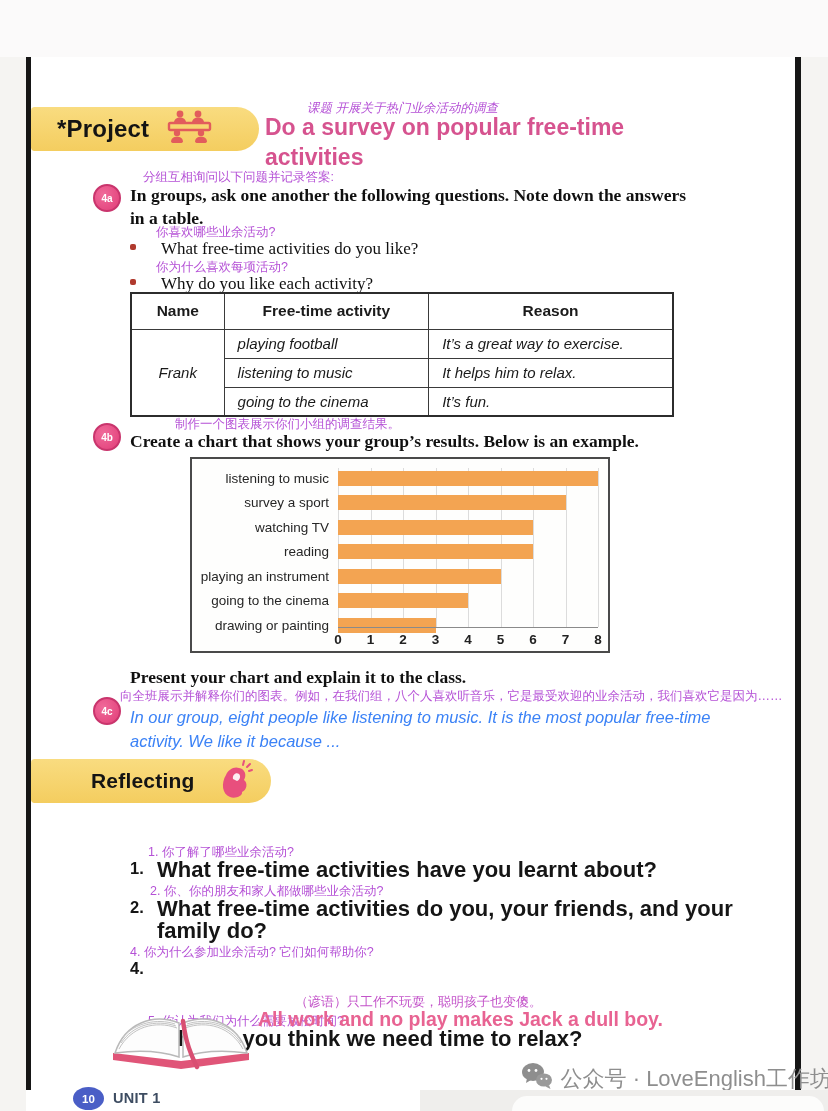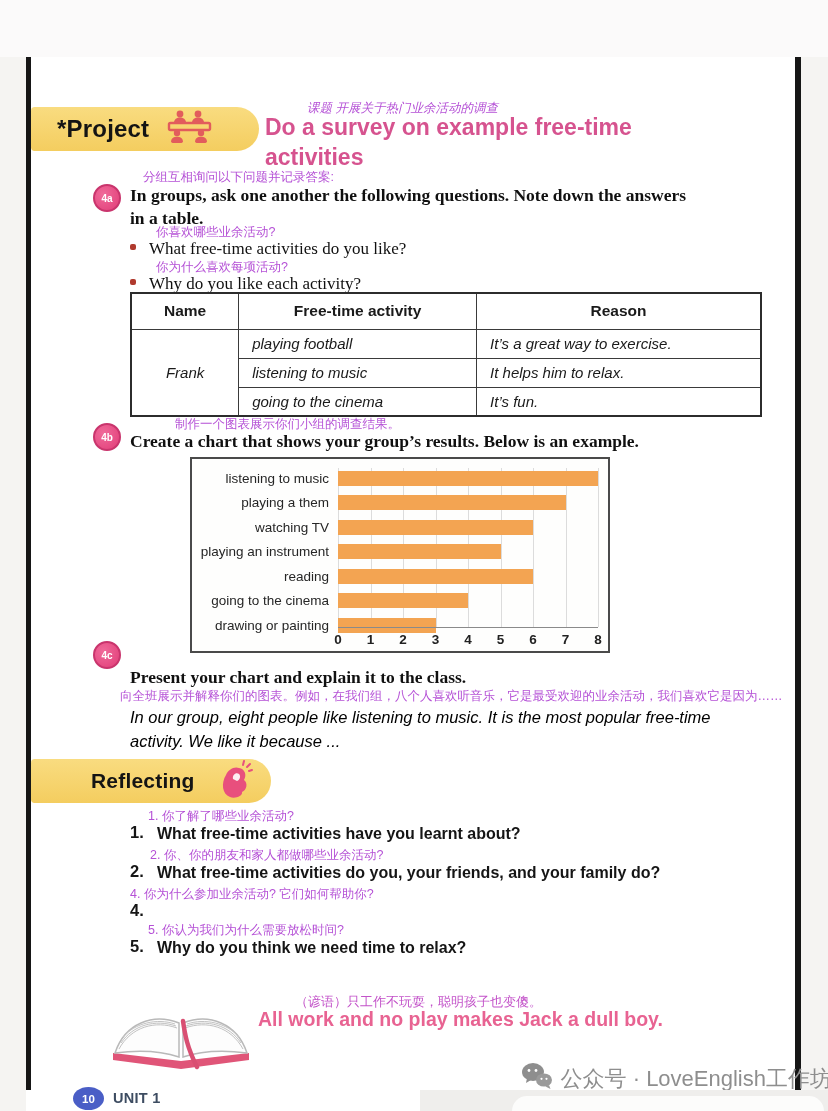--- a/index.html
+++ b/index.html
@@ -35,26 +35,26 @@
     background:radial-gradient(circle at 35% 35%,#f06a9a,#e13d78);
     border:2px solid #c9356d;color:#fff;font-size:10px;font-weight:bold;
     display:flex;align-items:center;justify-content:center;}
   .serif-bold{font-family:"Liberation Serif",serif;font-weight:bold;
     font-size:17.5px;line-height:23px;color:#101010;}
   .blk-4a-ann{position:absolute;left:117px;top:113px;}
   .blk-4a-instr{position:absolute;left:104px;top:127px;width:568px;}
 
   .bullets{position:absolute;left:104px;top:168px;width:560px;}
   .bullets .zh-ann{margin-left:26px;margin-bottom:-2px;}
-  .bullet-row{display:flex;align-items:baseline;gap:13px;margin-bottom:1px;}
+  .bullet-row{display:flex;align-items:baseline;gap:25px;margin-bottom:1px;}
   .bullet-dot{width:6px;height:6px;border-radius:2px;background:#b03a2e;flex:none;
     position:relative;top:-4px;}
   .bullet-text{font-family:"Liberation Serif",serif;font-size:17px;line-height:21px;color:#101010;}
 
-  .survey-table{position:absolute;left:104px;top:235px;width:632px;border-collapse:collapse;
+  .survey-table{position:absolute;left:104px;top:235px;width:544px;border-collapse:collapse;
     font-size:15px;color:#1a1a1a;}
   .survey-table th,.survey-table td{border:1.6px solid #3a3a3a;}
   .survey-table{border:2.4px solid #2c2c2c;}
   .survey-table th{font-weight:bold;font-size:15.5px;height:36px;text-align:center;}
   .survey-table td{height:29px;font-style:italic;padding-left:13px;}
   .survey-table td.name-cell{text-align:center;padding-left:0;}
   .col-name{width:95px;}.col-act{width:210px;}.col-reason{width:251px;}
 
   .blk-4b-ann{position:absolute;left:149px;top:360px;}
   .blk-4b-instr{position:absolute;left:104px;top:373px;width:620px;}
@@ -70,29 +70,29 @@
   .chart-plot{flex:1;margin-right:10px;position:relative;height:15px;}
   .bar{position:absolute;left:0;top:0;bottom:0;}
   .chart-axis{position:absolute;left:146px;right:10px;bottom:0;height:24px;
     border-top:1.4px solid #8a8a8a;}
   .tick{position:absolute;top:4px;transform:translateX(-50%);font-size:13.5px;
     font-weight:bold;color:#222;}
 
   .blk-4c-instr{position:absolute;left:104px;top:609px;width:620px;}
   .blk-4c-ann{position:absolute;left:94px;top:632px;}
   .blk-4c-example{position:absolute;left:104px;top:648px;width:600px;
-    font-style:italic;font-size:16.5px;line-height:24px;color:#000000;}
+    font-style:italic;font-size:16.5px;line-height:24px;color:#3b82f6;}
 
   .questions{position:absolute;left:104px;top:752px;width:675px;}
   .q-item{margin-bottom:3px;}
   .q-item .zh-ann{margin-bottom:-1px;}
   .q-row{display:flex;}
   .q-num{width:27px;font-size:16.5px;font-weight:bold;color:#151515;flex:none;}
-  .q-text{max-width:620px;font-size:16px;line-height:22px;font-weight:bold;color:#151515;}
-  .ind-18{margin-left:18px;} .ind-38{margin-left:20px;} .ind-0{margin-left:0;}
+  .q-text{max-width:620px;font-size:22px;line-height:22px;font-weight:bold;color:#151515;}
+  .ind-18{margin-left:18px;margin-top:36px;} .ind-38{margin-left:20px;} .ind-0{margin-left:0;}
 
   .book-illust{position:absolute;left:79px;top:936px;}
   .proverb-zh{position:absolute;left:269px;top:936px;font-size:13px;color:#c353c9;}
   .proverb-en{position:absolute;left:232px;top:951px;font-size:19.5px;font-weight:bold;
     color:var(--proverb-pink);}
 
   .footer-pageno{position:absolute;left:47px;top:1030px;width:31px;height:23px;
     border-radius:50%;background:var(--footer-blue);color:#fff;font-size:11.5px;
     font-weight:bold;display:flex;align-items:center;justify-content:center;}
   .footer-unit{position:absolute;left:87px;top:1033px;font-size:14.5px;font-weight:bold;
@@ -127,21 +127,21 @@
               <path d="M6 33 c0-4 3-5.3 6-5.3 s6 1.3 6 5.3 l-1.5 1 h-9 z"></path>
             <circle cx="36" cy="24" r="3.2"></circle>
               <path d="M30 33 c0-4 3-5.3 6-5.3 s6 1.3 6 5.3 l-1.5 1 h-9 z"></path>
           </g>
           <rect x="4" y="14" width="41" height="7" rx="1.5" fill="none" stroke="#e25c5c" stroke-width="2.4"></rect>
         </svg>
       </span>
     </div>
 
     <div class="zh-ann hdr-ann">课题 开展关于热门业余活动的调查</div>
-    <div class="page-title">Do a survey on example free-time activities</div>
+    <div class="page-title">Do a survey on popular free-time activities</div>
 
     <div class="task-badge" style="left:67px;top:127px;">4a</div>
     <div class="zh-ann blk-4a-ann">分组互相询问以下问题并记录答案:</div>
     <div class="serif-bold blk-4a-instr">In groups, ask one another the following questions. Note down the answers in a table.</div>
 
     <div class="bullets">
       <div class="zh-ann">你喜欢哪些业余活动?</div>
       <div class="bullet-row">
         <span class="bullet-dot"></span>
         <span class="bullet-text">What free-time activities do you like?</span>
@@ -193,41 +193,41 @@
             <div class="gridline" style="left: 87.5%;"></div>
           <div class="gridline" style="left: 100%;"></div>
         </div>
         <div class="chart-row">
           <div class="chart-label">listening to music</div>
           <div class="chart-plot">
               <div class="bar" style="width: 100%; background: rgb(243, 164, 82);"></div>
             </div>
         </div>
         <div class="chart-row">
-          <div class="chart-label">playing a them</div>
+          <div class="chart-label">survey a sport</div>
           <div class="chart-plot">
               <div class="bar" style="width: 87.5%; background: rgb(243, 164, 82);"></div>
             </div>
         </div>
         <div class="chart-row">
           <div class="chart-label">watching TV</div>
           <div class="chart-plot">
               <div class="bar" style="width: 75%; background: rgb(243, 164, 82);"></div>
             </div>
         </div>
         <div class="chart-row">
+          <div class="chart-label">reading</div>
+          <div class="chart-plot">
+              <div class="bar" style="width: 75%; background: rgb(243, 164, 82);"></div>
+            </div>
+        </div>
+        <div class="chart-row">
           <div class="chart-label">playing an instrument</div>
           <div class="chart-plot">
               <div class="bar" style="width: 62.5%; background: rgb(243, 164, 82);"></div>
-            </div>
-        </div>
-        <div class="chart-row">
-          <div class="chart-label">reading</div>
-          <div class="chart-plot">
-              <div class="bar" style="width: 75%; background: rgb(243, 164, 82);"></div>
             </div>
         </div>
         <div class="chart-row">
           <div class="chart-label">going to the cinema</div>
           <div class="chart-plot">
               <div class="bar" style="width: 50%; background: rgb(243, 164, 82);"></div>
             </div>
         </div>
         <div class="chart-row">
           <div class="chart-label">drawing or painting</div>
@@ -242,21 +242,21 @@
           <span class="tick" style="left: 37.5%;">3</span>
           <span class="tick" style="left: 50%;">4</span>
           <span class="tick" style="left: 62.5%;">5</span>
           <span class="tick" style="left: 75%;">6</span>
           <span class="tick" style="left: 87.5%;">7</span>
           <span class="tick" style="left: 100%;">8</span>
         </div>
       </div>
     </div>
 
-    <div class="task-badge" style="left:67px;top:584px;">4c</div>
+    <div class="task-badge" style="left:67px;top:640px;">4c</div>
     <div class="serif-bold blk-4c-instr">Present your chart and explain it to the class.</div>
     <div class="zh-ann blk-4c-ann">向全班展示并解释你们的图表。例如，在我们组，八个人喜欢听音乐，它是最受欢迎的业余活动，我们喜欢它是因为……</div>
     <div class="blk-4c-example">In our group, eight people like listening to music. It is the most popular free-time activity. We like it because ...</div>
 
     <div class="banner refl-banner">
       <span class="banner-label">Reflecting</span>
       <span>
         <svg width="34" height="40" viewBox="0 0 34 40">
           <path d="M11 38 C3 35 2 24 7 16 C9 11 15 7 20 9 C26 10 28 16 25 21 C29 24 28 31 23 33 C24 37 16 40 11 38 Z" fill="#e84f7d"></path>
           <path d="M14 20 C13 16 17 13 20 15 C22 17 21 21 18 22 Z" fill="#fdeef3"></path>

